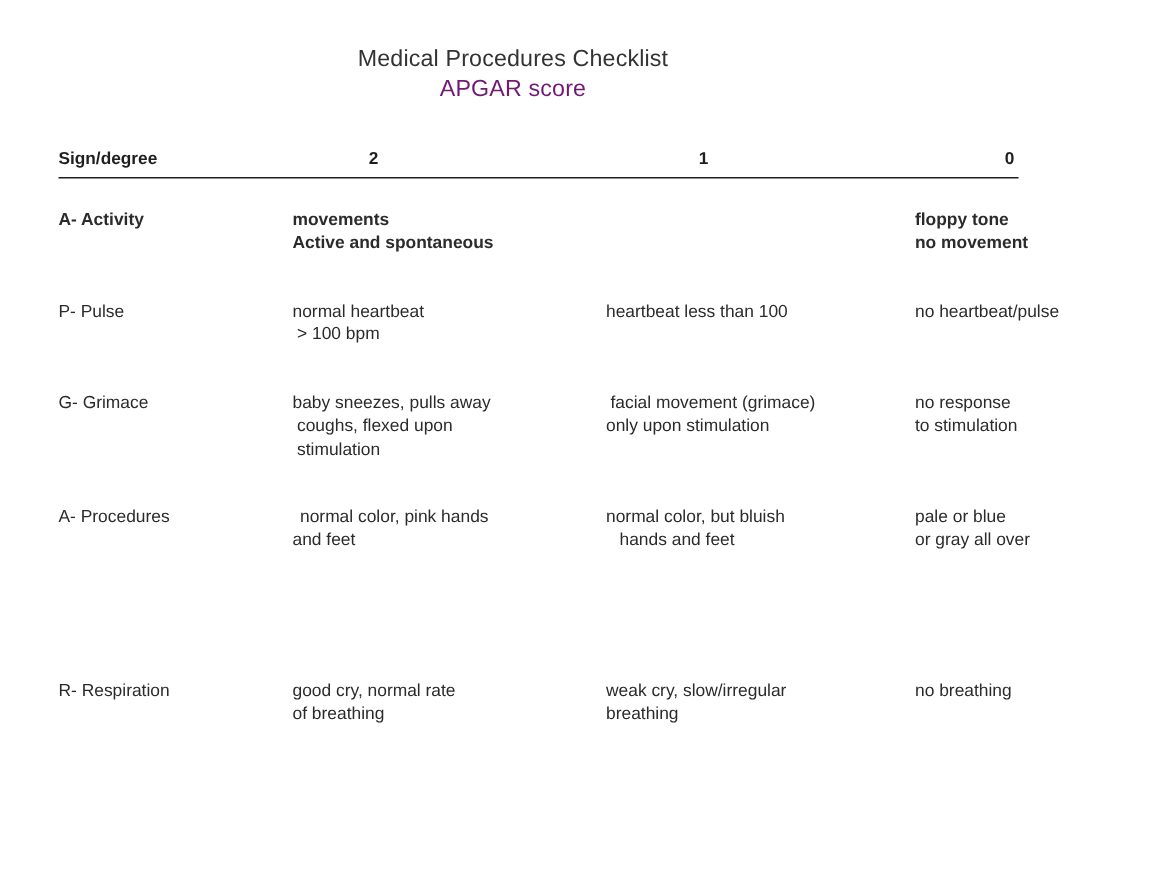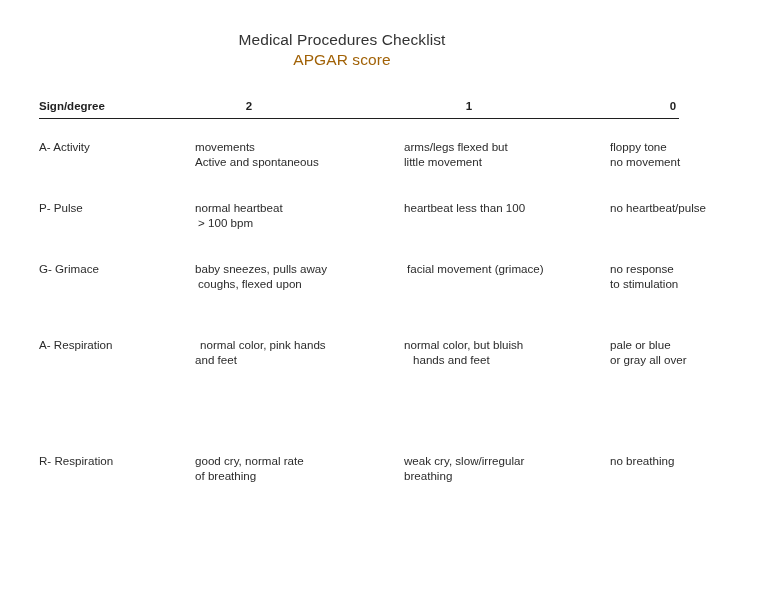--- a/index.html
+++ b/index.html
@@ -31,21 +31,21 @@
   }
   .main-title {
     font-size: 15.5px;
     line-height: 20px;
     color: #333333;
     letter-spacing: 0.1px;
   }
   .sub-title {
     font-size: 15.5px;
     line-height: 20px;
-    color: #a16207;
+    color: #701a75;
     letter-spacing: 0.1px;
   }
 
   
   .table {
     position: absolute;
     left: 39px;
     top: 99px;
     width: 640px;
   }
@@ -101,31 +101,27 @@
 
   <div class="table">
 
     <div class="thead">
       <div class="th th-sign">Sign/degree</div>
       <div class="th th-2">2</div>
       <div class="th th-1">1</div>
       <div class="th th-0">0</div>
     </div>
 
-    <div class="row" style="height:61px; margin-top:20px;">
+    <div class="row" style="height:61px; margin-top:20px;font-weight:bold;">
       <div class="cell c1">
         <span class="ln">A- Activity</span>
       </div>
       <div class="cell c2">
         <span class="ln">movements</span>
         <span class="ln">Active and spontaneous</span>
-      </div>
-      <div class="cell c3">
-        <span class="ln">arms/legs flexed but</span>
-        <span class="ln">little movement</span>
       </div>
       <div class="cell c4">
         <span class="ln">floppy tone</span>
         <span class="ln">no movement</span>
       </div>
     </div>
 
     <div class="row" style="height:61px;">
       <div class="cell c1">
         <span class="ln">P- Pulse</span>
@@ -142,33 +138,35 @@
       </div>
     </div>
 
     <div class="row" style="height:76px;">
       <div class="cell c1">
         <span class="ln">G- Grimace</span>
       </div>
       <div class="cell c2">
         <span class="ln">baby sneezes, pulls away</span>
         <span class="ln ind1">coughs, flexed upon</span>
+        <span class="ln ind1">stimulation</span>
       </div>
       <div class="cell c3">
         <span class="ln ind1">facial movement (grimace)</span>
+        <span class="ln">only upon stimulation</span>
       </div>
       <div class="cell c4">
         <span class="ln">no response</span>
         <span class="ln">to stimulation</span>
       </div>
     </div>
 
     <div class="row" style="height:76px;">
       <div class="cell c1">
-        <span class="ln">A- Respiration</span>
+        <span class="ln">A- Procedures</span>
       </div>
       <div class="cell c2">
         <span class="ln ind2">normal color, pink hands</span>
         <span class="ln">and feet</span>
       </div>
       <div class="cell c3">
         <span class="ln">normal color, but bluish</span>
         <span class="ln ind3">hands and feet</span>
       </div>
       <div class="cell c4">

